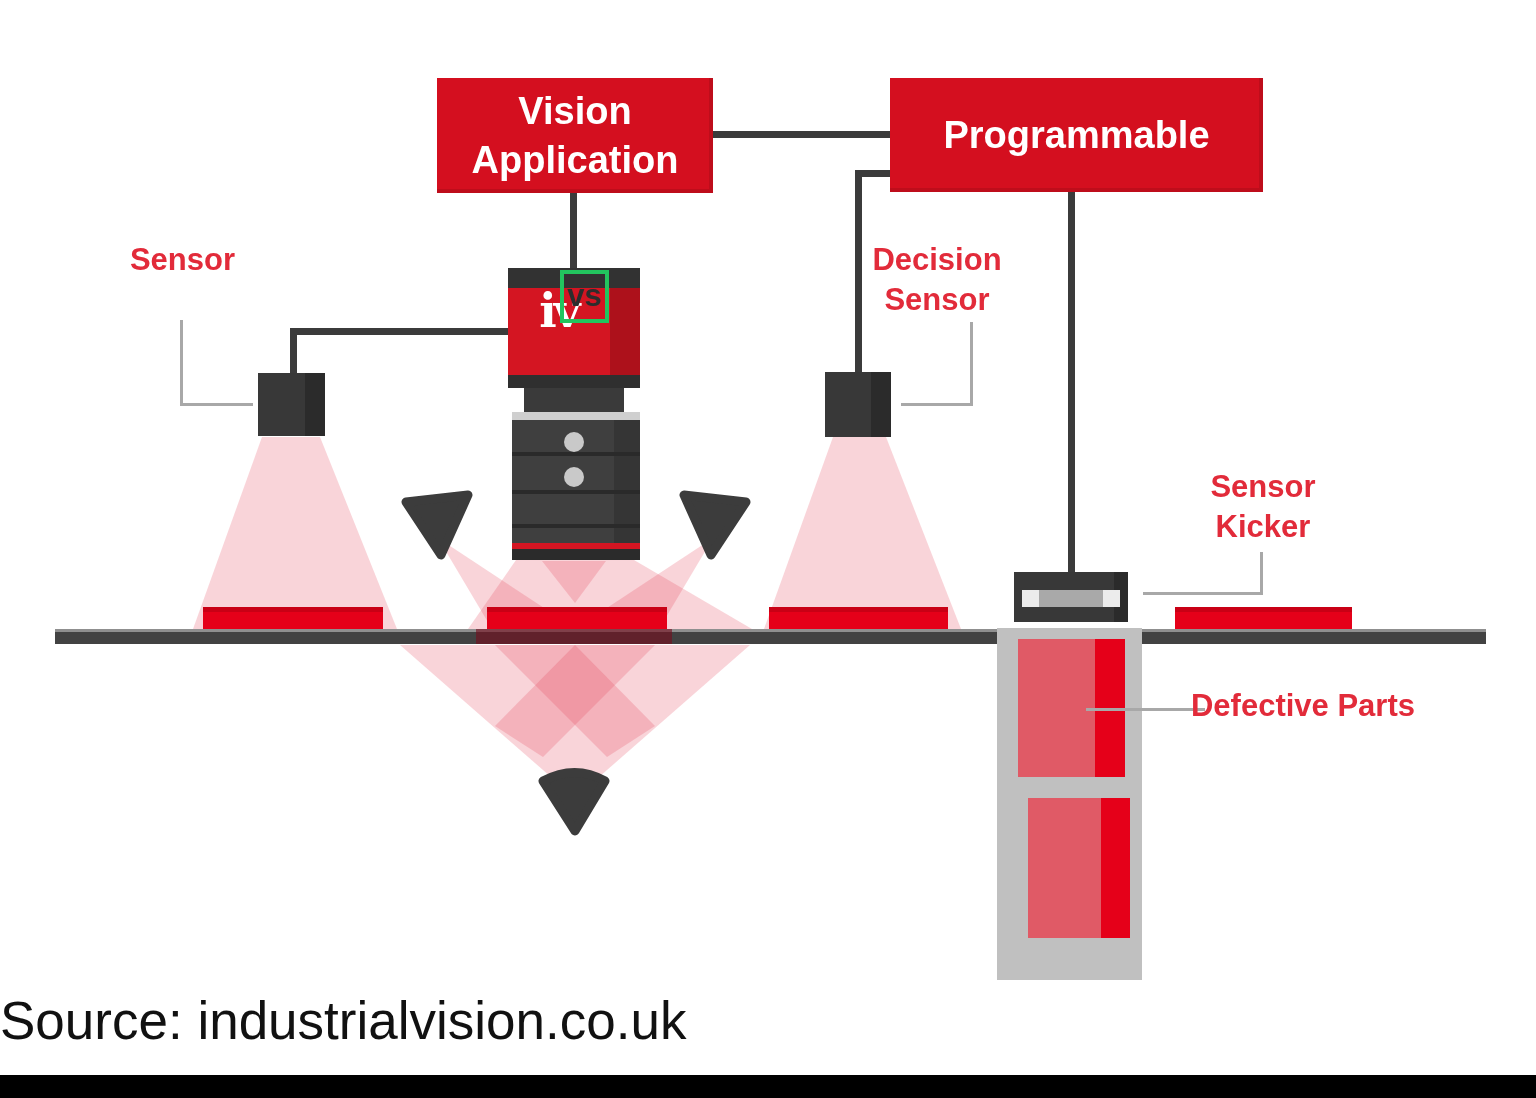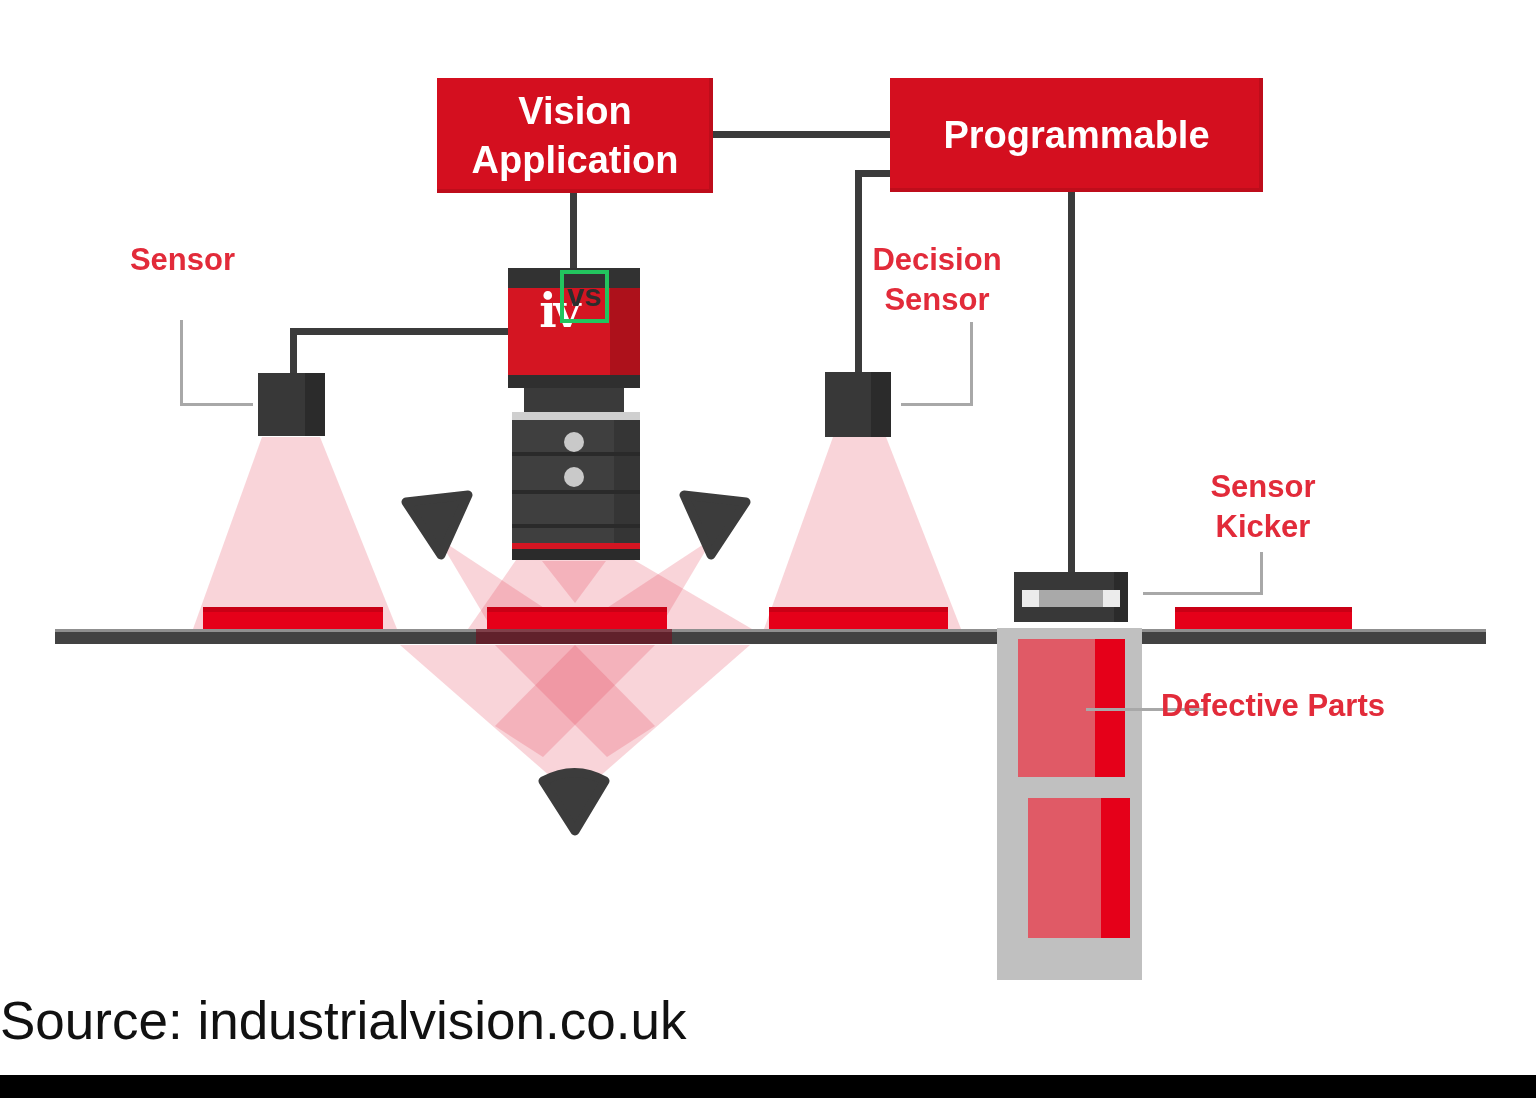--- a/index.html
+++ b/index.html
@@ -171,18 +171,18 @@
     <div>Sensor</div>
   </div>
   <div class="abs red-label z4" style="left:857px;top:240px;width:160px;">
     <div>Decision</div>
     <div>Sensor</div>
   </div>
   <div class="abs red-label z4" style="left:1203px;top:467px;width:120px;">
     <div>Sensor</div>
     <div>Kicker</div>
   </div>
-  <div class="abs red-label z4" style="left:1153px;top:686px;width:240px;">Defective Parts</div>
+  <div class="abs red-label z4" style="left:1183px;top:686px;width:240px;">Defective Parts</div>
 
   <div class="abs source z4">Source: industrialvision.co.uk</div>
   <div class="abs bottom-bar z4"></div>
 
 </div>
 
 </body></html>

